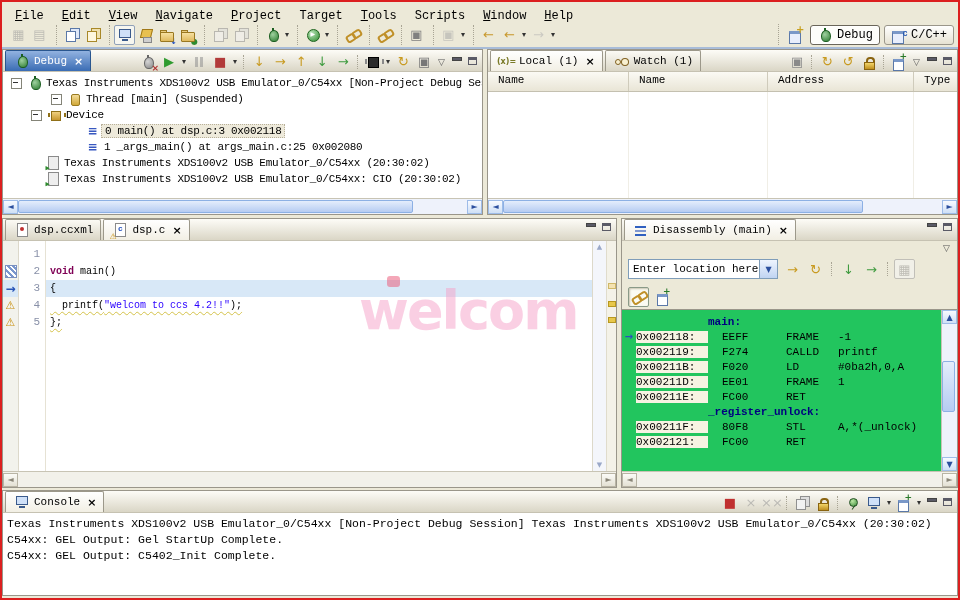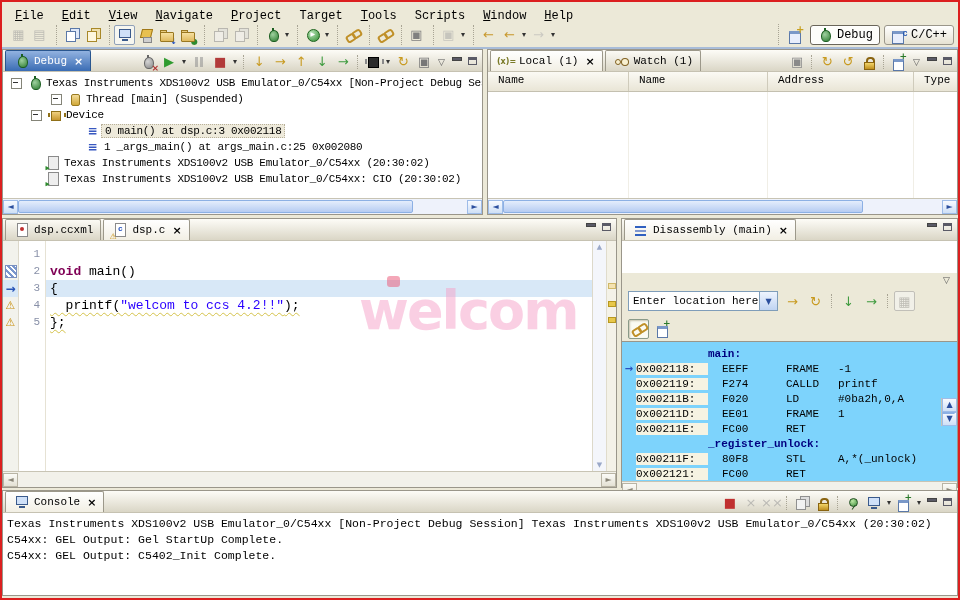--- a/index.html
+++ b/index.html
@@ -128,21 +128,21 @@
   .edbody{flex:1;display:flex;position:relative;background:#fff;overflow:hidden;}
   .anncol{width:15px;flex:none;background:#f2f2ec;border-right:1px solid #dcd8ca;padding-top:5px;}
   .anncell{height:17px;display:flex;align-items:center;justify-content:center;font-family:"DejaVu Sans",sans-serif;}
   .anncell.cur{background:#d8e8f7;}
   .hatch{width:10px;height:11px;border:1px solid #7a90c0;background:repeating-linear-gradient(45deg,#7a96cc 0 2px,#fff 2px 4px);}
   .iparrow{color:#2a56b8;font-weight:bold;font-size:12px;}
   .warnic{color:#c89010;font-size:11px;}
   .numcol{width:26px;flex:none;background:#fff;border-right:1px solid #e6e2d4;padding-top:5px;text-align:right;color:#8890a8;font-size:11px;}
   .numcell{height:17px;line-height:17px;padding-right:5px;}
   .codecol{flex:1;padding-top:5px;position:relative;}
-  .cline{height:17px;line-height:17px;white-space:pre;font-size:13px;padding-left:4px;}
+  .cline{height:17px;line-height:17px;white-space:pre;font-size:10px;padding-left:4px;}
   .cline.cur{background:#d8e8f7;}
   .kw{color:#7f0055;font-weight:bold;}
   .str{color:#2a00ff;}
   .sq{text-decoration:underline wavy #d4c24a 1px;text-underline-offset:3px;}
   .edvs{width:13px;flex:none;background:#f4f6fb;border-left:1px solid #ddd9ca;display:flex;flex-direction:column;justify-content:space-between;align-items:center;}
   .edvs span{font-size:7px;color:#9aa8c8;padding:2px 0;font-family:"DejaVu Sans",sans-serif;}
   .ovr{width:9px;flex:none;background:#f4f2e8;border-left:1px solid #e0dccc;position:relative;}
   .ovm{position:absolute;left:1px;width:6px;height:4px;border:1px solid #b89820;background:#e8c84a;}
   .ovm.pale{background:#f4e2b0;border-color:#d0b868;}
   .wm{position:absolute;left:356px;top:38px;font-size:54px;font-weight:bold;letter-spacing:-2px;
@@ -150,21 +150,21 @@
   .wm-dot{position:absolute;left:384px;top:35px;width:13px;height:11px;border-radius:3px;background:rgba(235,95,125,0.55);z-index:5;}
   
   .dis-body{flex:1;display:flex;flex-direction:column;background:#ece9d8;}
   .dis-menurow{height:13px;display:flex;justify-content:flex-end;align-items:center;padding-right:4px;}
   .dis-comborow{height:30px;display:flex;align-items:center;padding:0 6px;gap:4px;}
   .combo{width:150px;height:20px;background:#fff;border:1px solid #7f9db9;display:flex;align-items:center;box-sizing:border-box;}
   .combo-text{flex:1;padding-left:4px;font-size:11px;white-space:nowrap;overflow:hidden;}
   .combo-arr{width:17px;height:18px;background:linear-gradient(#eef4fe,#c0d4f2);border-left:1px solid #7f9db9;
      display:flex;align-items:center;justify-content:center;font-size:8px;color:#2b4f9e;font-family:"DejaVu Sans",sans-serif;}
   .dis-togglerow{height:25px;display:flex;align-items:center;padding-left:6px;gap:3px;}
-  .dis-content-wrap{flex:1;display:flex;background:#7dd3fc;border-top:1px solid #9a968a;overflow:hidden;align-items:center;}
+  .dis-content-wrap{flex:1;display:flex;background:#22c55e;border-top:1px solid #9a968a;overflow:hidden;}
   .dis-rows{flex:1;padding-top:4px;overflow:hidden;}
   .drow{height:15px;display:flex;font-size:11px;white-space:pre;align-items:center;}
   .dar{width:14px;flex:none;text-align:center;color:#2850c0;font-weight:bold;font-size:10px;font-family:"DejaVu Sans",sans-serif;}
   .dad{width:72px;flex:none;background:#f6f3e2;}
   .dop{width:56px;flex:none;padding-left:14px;}
   .dmn{width:52px;flex:none;padding-left:8px;}
   .darg{flex:1;}
   .dlabel{padding-left:86px;color:#000080;font-weight:bold;}
   
   .con-lines{flex:1;background:#fff;padding:3px 4px;font-size:11.5px;line-height:16px;}
@@ -535,21 +535,21 @@
       <div class="wm-dot"></div>
       <div class="wm">welcom</div>
     </div>
     <div id="ed-hscroll" class="hscroll pale">
         <div class="sb-btn">◄</div>
         <div class="sb-track"></div>
         <div class="sb-btn">►</div>
       </div>
   </div>
 
-  <div class="panel" id="disasm-panel" style="left:619px;top:216px;width:337px;height:270px;gap:32px;">
+  <div class="panel" id="disasm-panel" style="left:619px;top:216px;width:337px;height:270px;">
     <div class="tabbar">
       <div class="tabs" id="dis-tabs">
           <div class="vtab active">
             <span class="ticn">
               <span class="gfx i-disasm"></span>
             </span>
             <span>Disassembly (main)</span>
             <span class="close">×</span>
           </div>
         </div>

